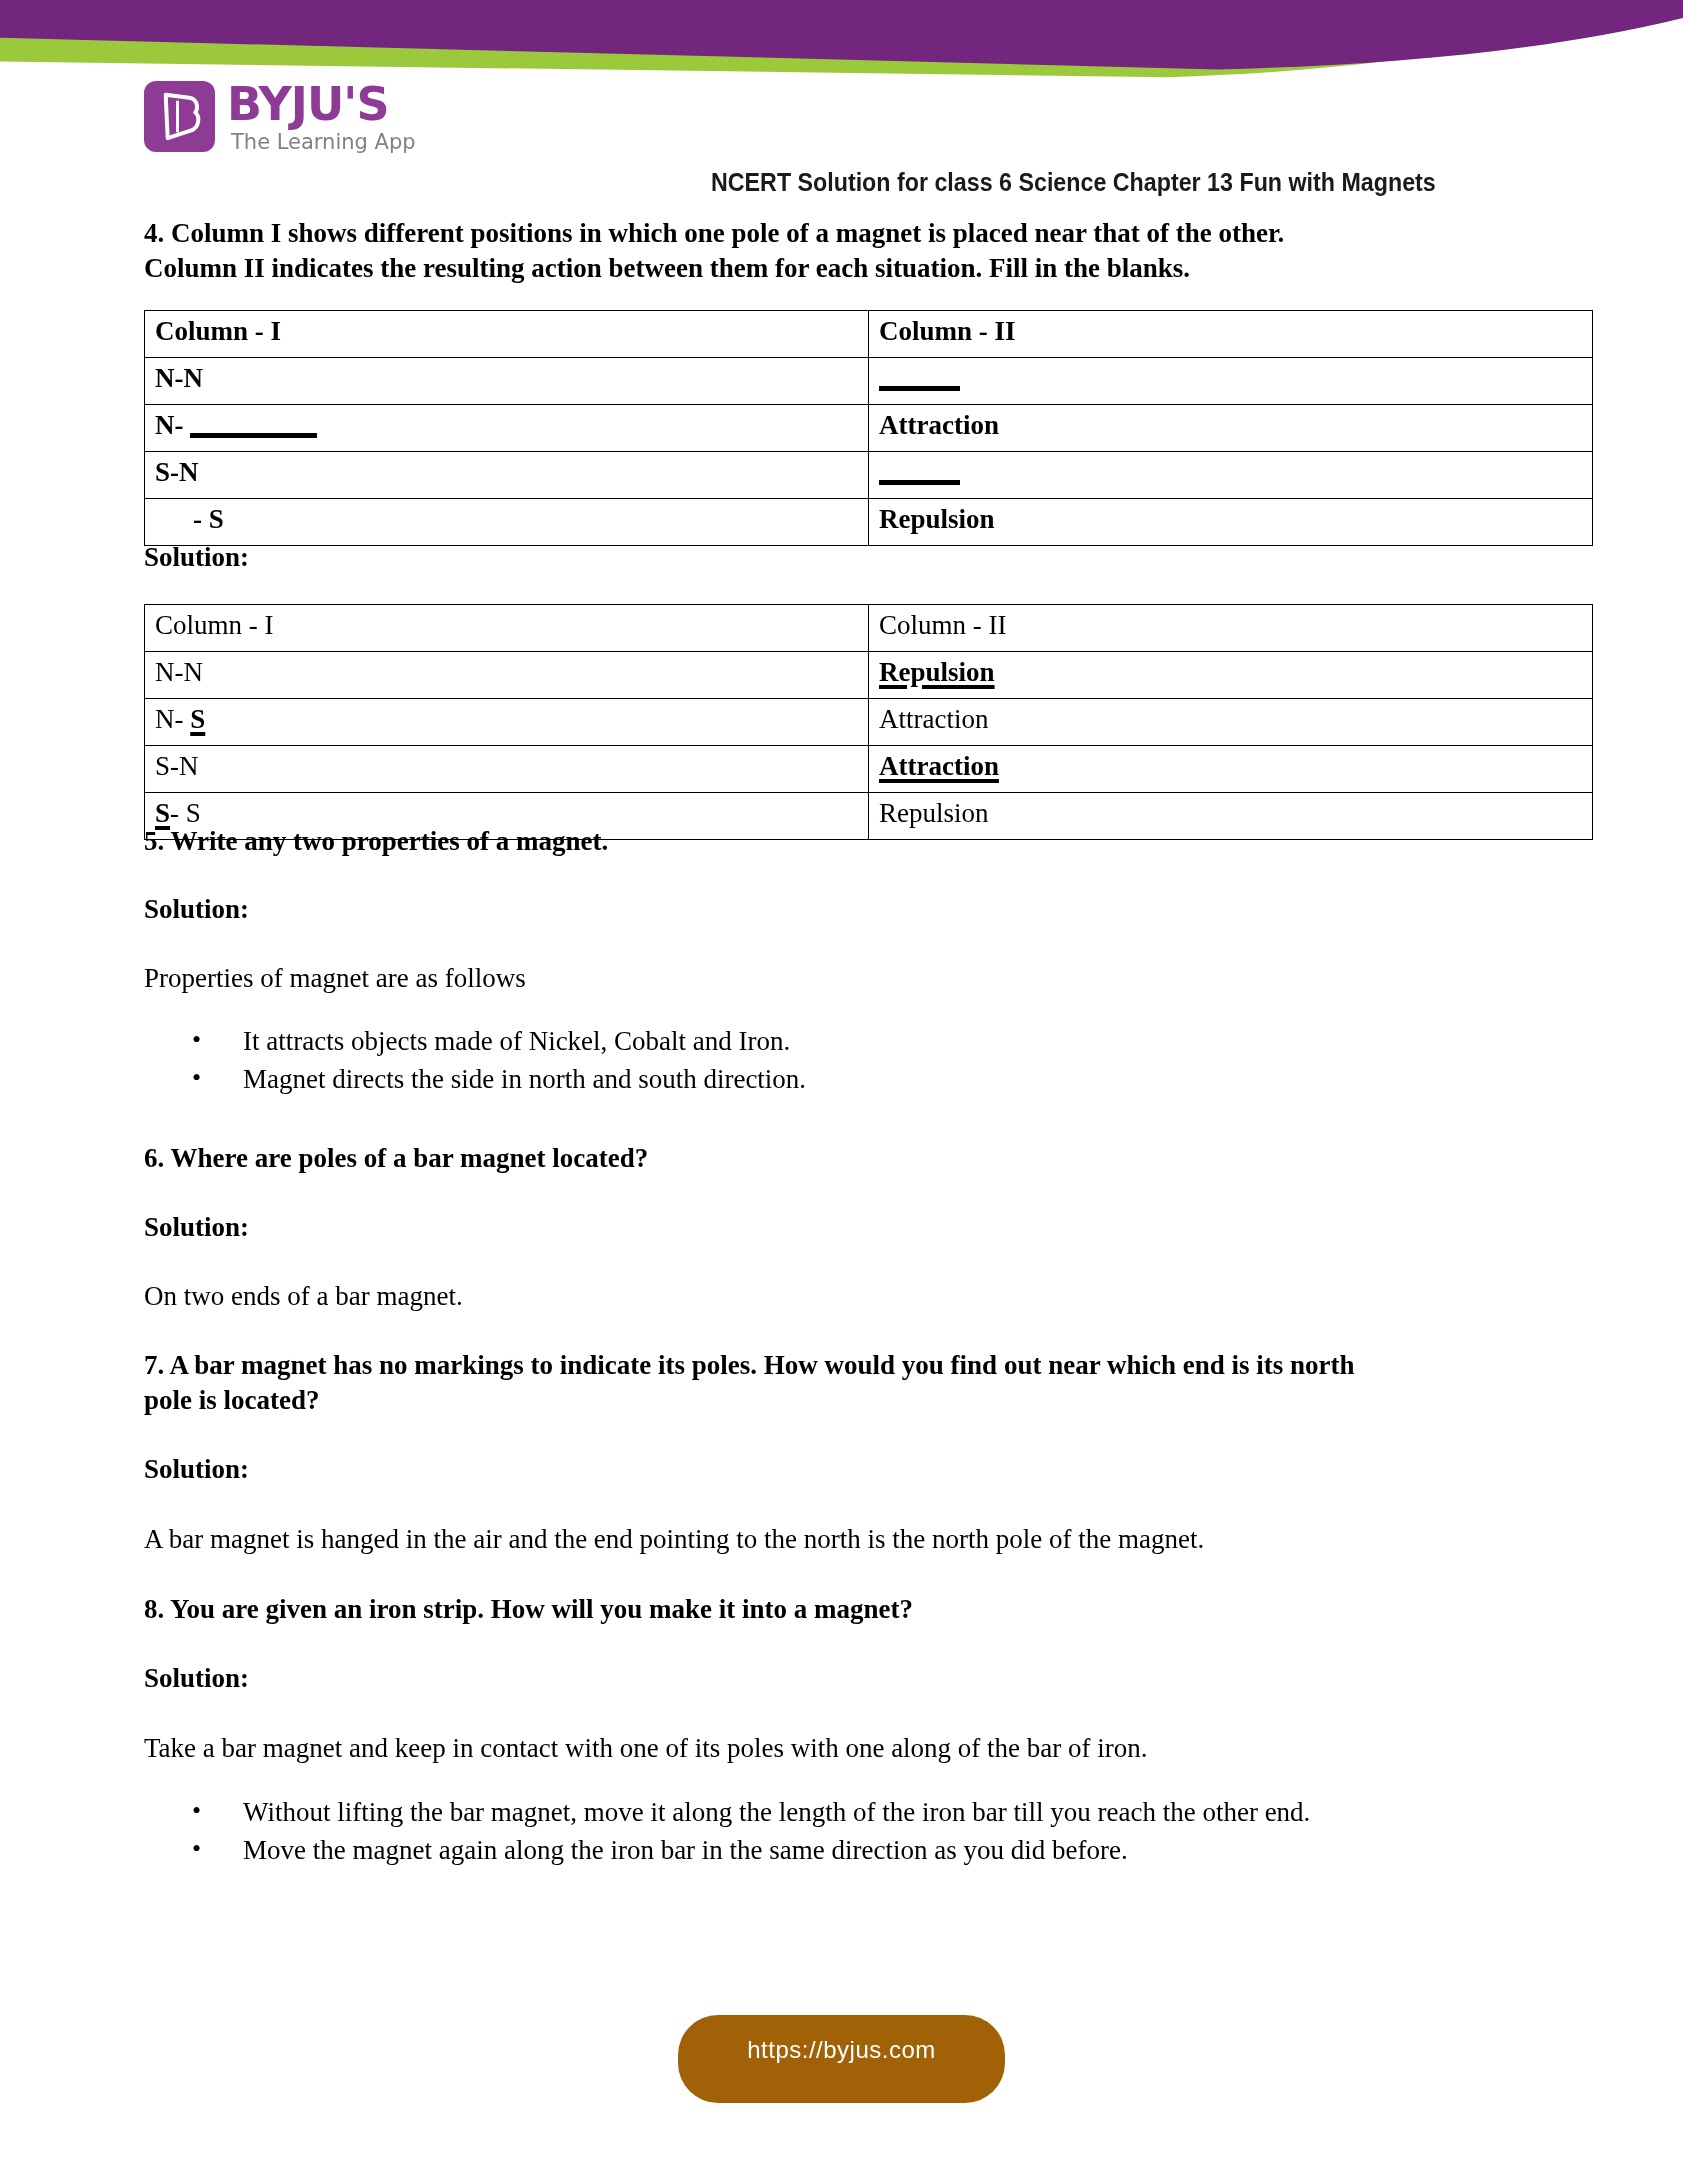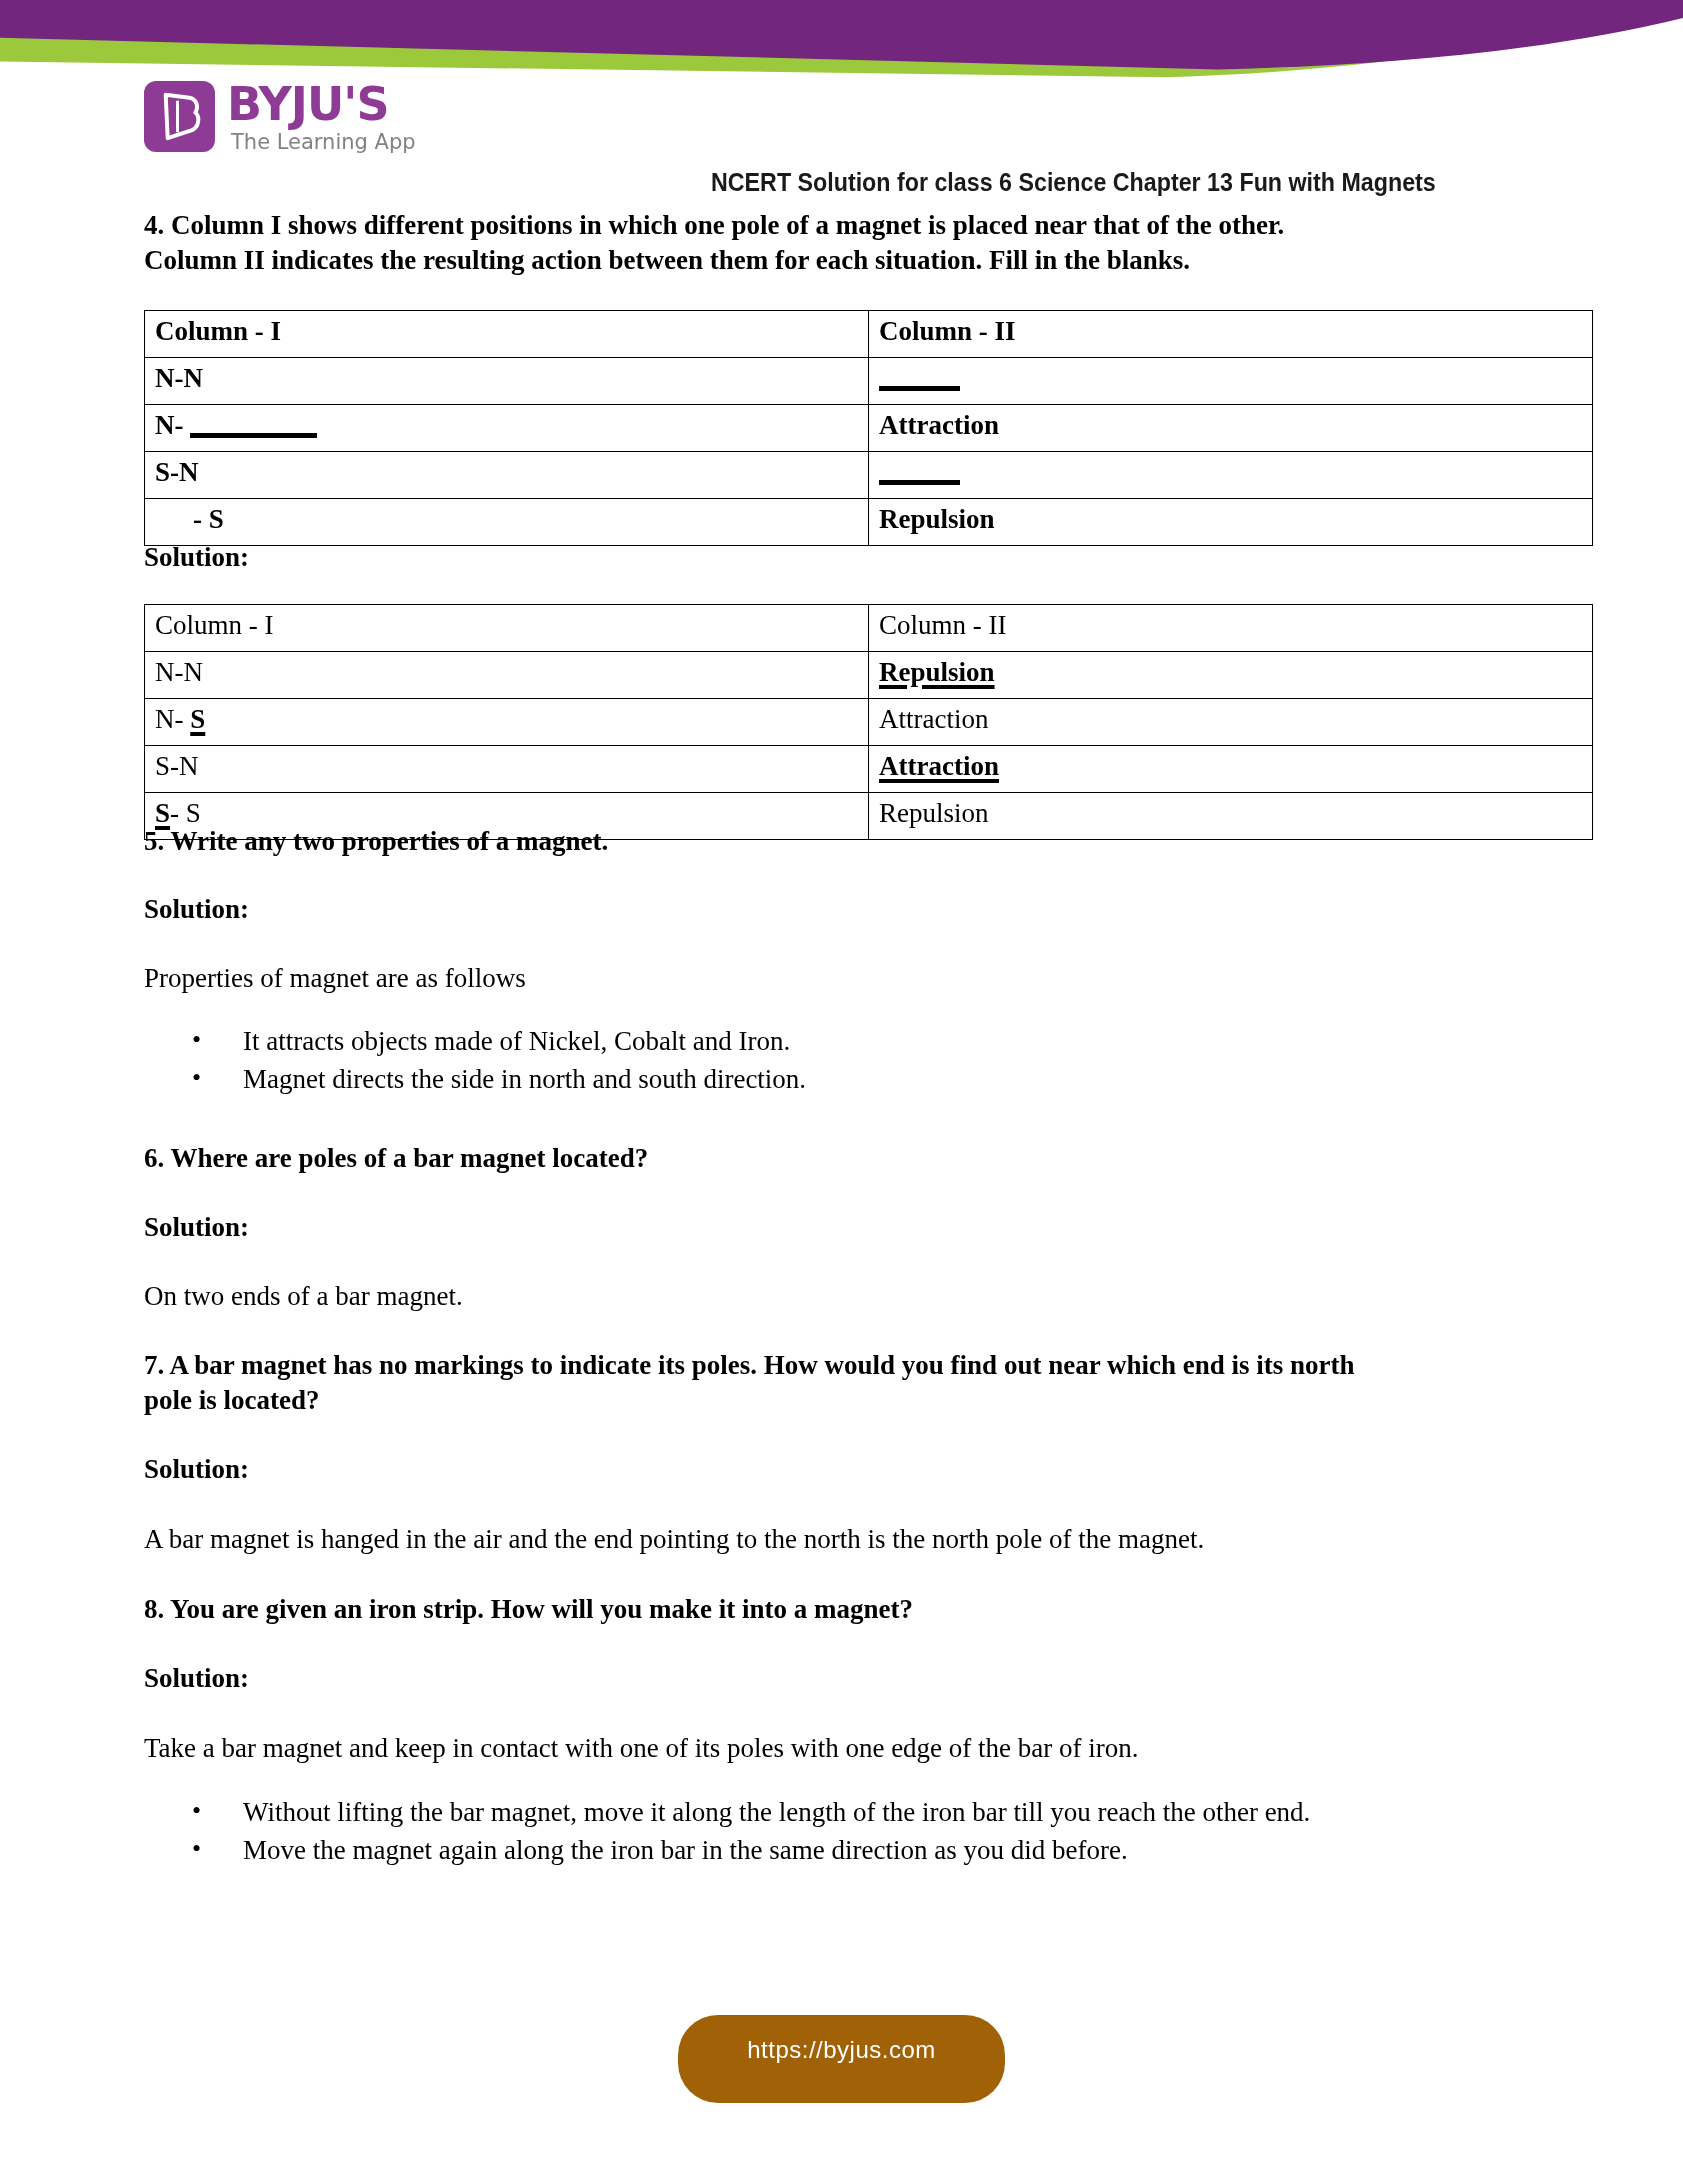--- a/index.html
+++ b/index.html
@@ -221,21 +221,21 @@
       </svg>
     </div>
     <div class="logo-word">BYJU'S</div>
     <div class="logo-tag">The Learning App</div>
   </div>
   <div class="doc-title">NCERT Solution for class 6 Science Chapter 13 Fun with Magnets</div>
 </div>
 
 <div class="content">
 
-  <div class="block q" style="top:208px;">
+  <div class="block q" style="top:216px;">
     <div>4. Column I shows different positions in which one pole of a magnet is placed near that of the other.</div>
     <div>Column II indicates the resulting action between them for each situation. Fill in the blanks.</div>
   </div>
 
   <div class="block" style="top:310px;">
     <table class="ncert q-table">
       <tbody>
           <tr>
         <td class="c1">Column - I</td>
         <td class="c2">Column - II</td>
@@ -305,21 +305,21 @@
 
   <div class="block q" style="top:1348px;">
     <div>7. A bar magnet has no markings to indicate its poles. How would you find out near which end is its north</div>
     <div>pole is located?</div>
   </div>
   <div class="block sol" style="top:1452px;">Solution:</div>
   <div class="block para" style="top:1522px;">A bar magnet is hanged in the air and the end pointing to the north is the north pole of the magnet.</div>
 
   <div class="block q" style="top:1592px;">8. You are given an iron strip. How will you make it into a magnet?</div>
   <div class="block sol" style="top:1661px;">Solution:</div>
-  <div class="block para" style="top:1731px;">Take a bar magnet and keep in contact with one of its poles with one edge of the bar of iron.</div>
+  <div class="block para" style="top:1731px;">Take a bar magnet and keep in contact with one of its poles with one along of the bar of iron.</div>
   <div class="block" style="top:1794px;">
     <ul class="bullets">
       <li>Without lifting the bar magnet, move it along the length of the iron bar till you reach the other end.</li>
       <li>Move the magnet again along the iron bar in the same direction as you did before.</li>
     </ul>
   </div>
 
 </div>
 
 <div class="footer">

